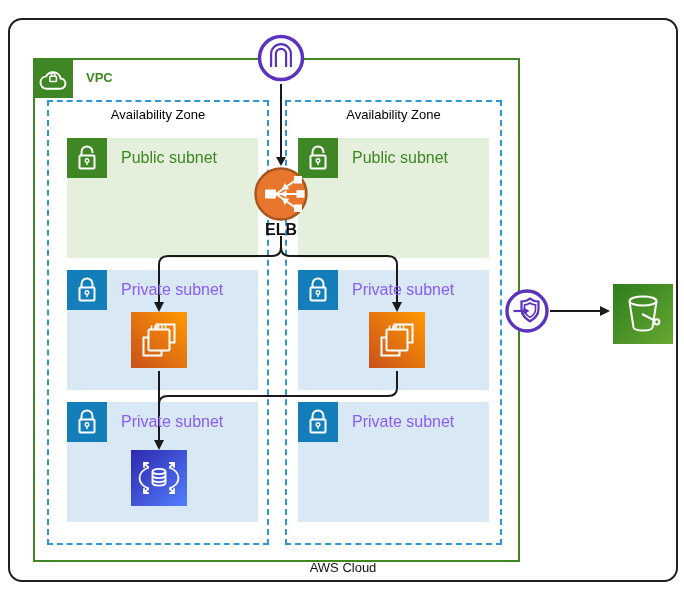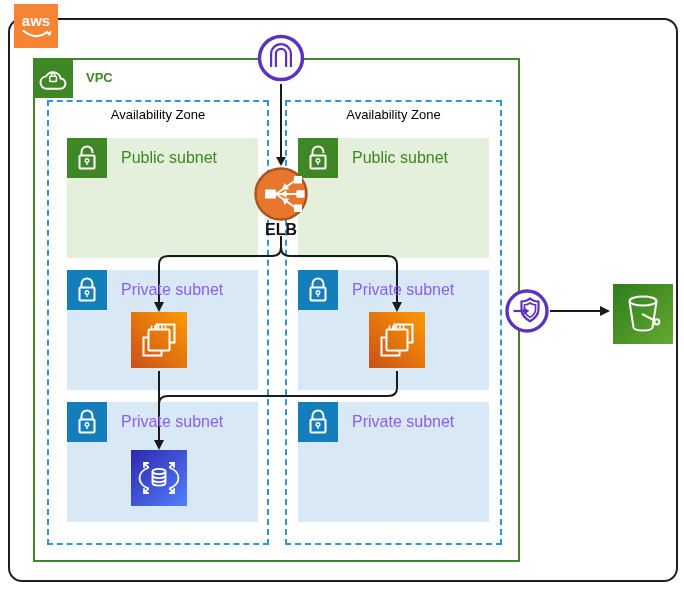--- a/index.html
+++ b/index.html
@@ -32,27 +32,20 @@
   .elb-label{position:absolute;left:253px;top:221px;width:56px;text-align:center;
              font-size:16px;font-weight:700;color:#111;z-index:4;}
 </style>
 </head>
 <body>
 
 <div class="canvas">
 
   <div class="outer-frame"></div>
 
-  <div class="aws-logo">
-    <svg width="44" height="44" viewBox="0 0 44 44">
-      <text x="22" y="22" text-anchor="middle" font-size="15" font-weight="bold" fill="#ffffff" font-family="Liberation Sans, sans-serif">aws</text>
-      <path d="M9 26.5 q13 10.5 25 1" stroke="#ffffff" stroke-width="2.2" fill="none"></path>
-      <path d="M32.5 29.5 l5.5 -3 l-2.2 5.6 z" fill="#ffffff"></path>
-    </svg>
-  </div>
 
   <div class="vpc-box"></div>
   <svg class="vpc-icon" viewBox="0 0 40 40">
     <rect x="0" y="0" width="40" height="40" fill="#3F8624"></rect>
     <g transform="translate(7.5,10) scale(1.04)">
       <path d="M19.35 10.04A7.49 7.49 0 0 0 12 4C9.11 4 6.6 5.64 5.35 8.04A5.994 5.994 0 0 0 0 14c0 3.31 2.69 6 6 6h13c2.76 0 5-2.24 5-5 0-2.64-2.05-4.78-4.65-4.96z" fill="none" stroke="#ffffff" stroke-width="1.9"></path>
     </g>
     <rect x="16.8" y="18.2" width="6.6" height="5.4" rx="0.8" fill="none" stroke="#ffffff" stroke-width="1.5"></rect>
     <path d="M18.4 18.2 v-1.3 a1.75 1.75 0 0 1 3.5 0 v1.3" fill="none" stroke="#ffffff" stroke-width="1.5"></path>
   </svg>
@@ -251,14 +244,15 @@
     </defs>
     <rect width="60" height="60" fill="url(#g-s3)"></rect>
     <g stroke="#ffffff" stroke-width="2" fill="none">
       <ellipse cx="30" cy="17" rx="13.5" ry="4.6"></ellipse>
       <path d="M16.5 17.5 L20.5 43.5 A 9.6 3.6 0 0 0 39.5 43.5 L43.5 17.5"></path>
       <path d="M29 30 L42.5 37"></path>
       <circle cx="43.8" cy="37.8" r="2.6"></circle>
     </g>
   </svg>
 
+  <div class="aws-cloud-label">AWS Cloud</div>
 
 </div>
 
 </body></html>

